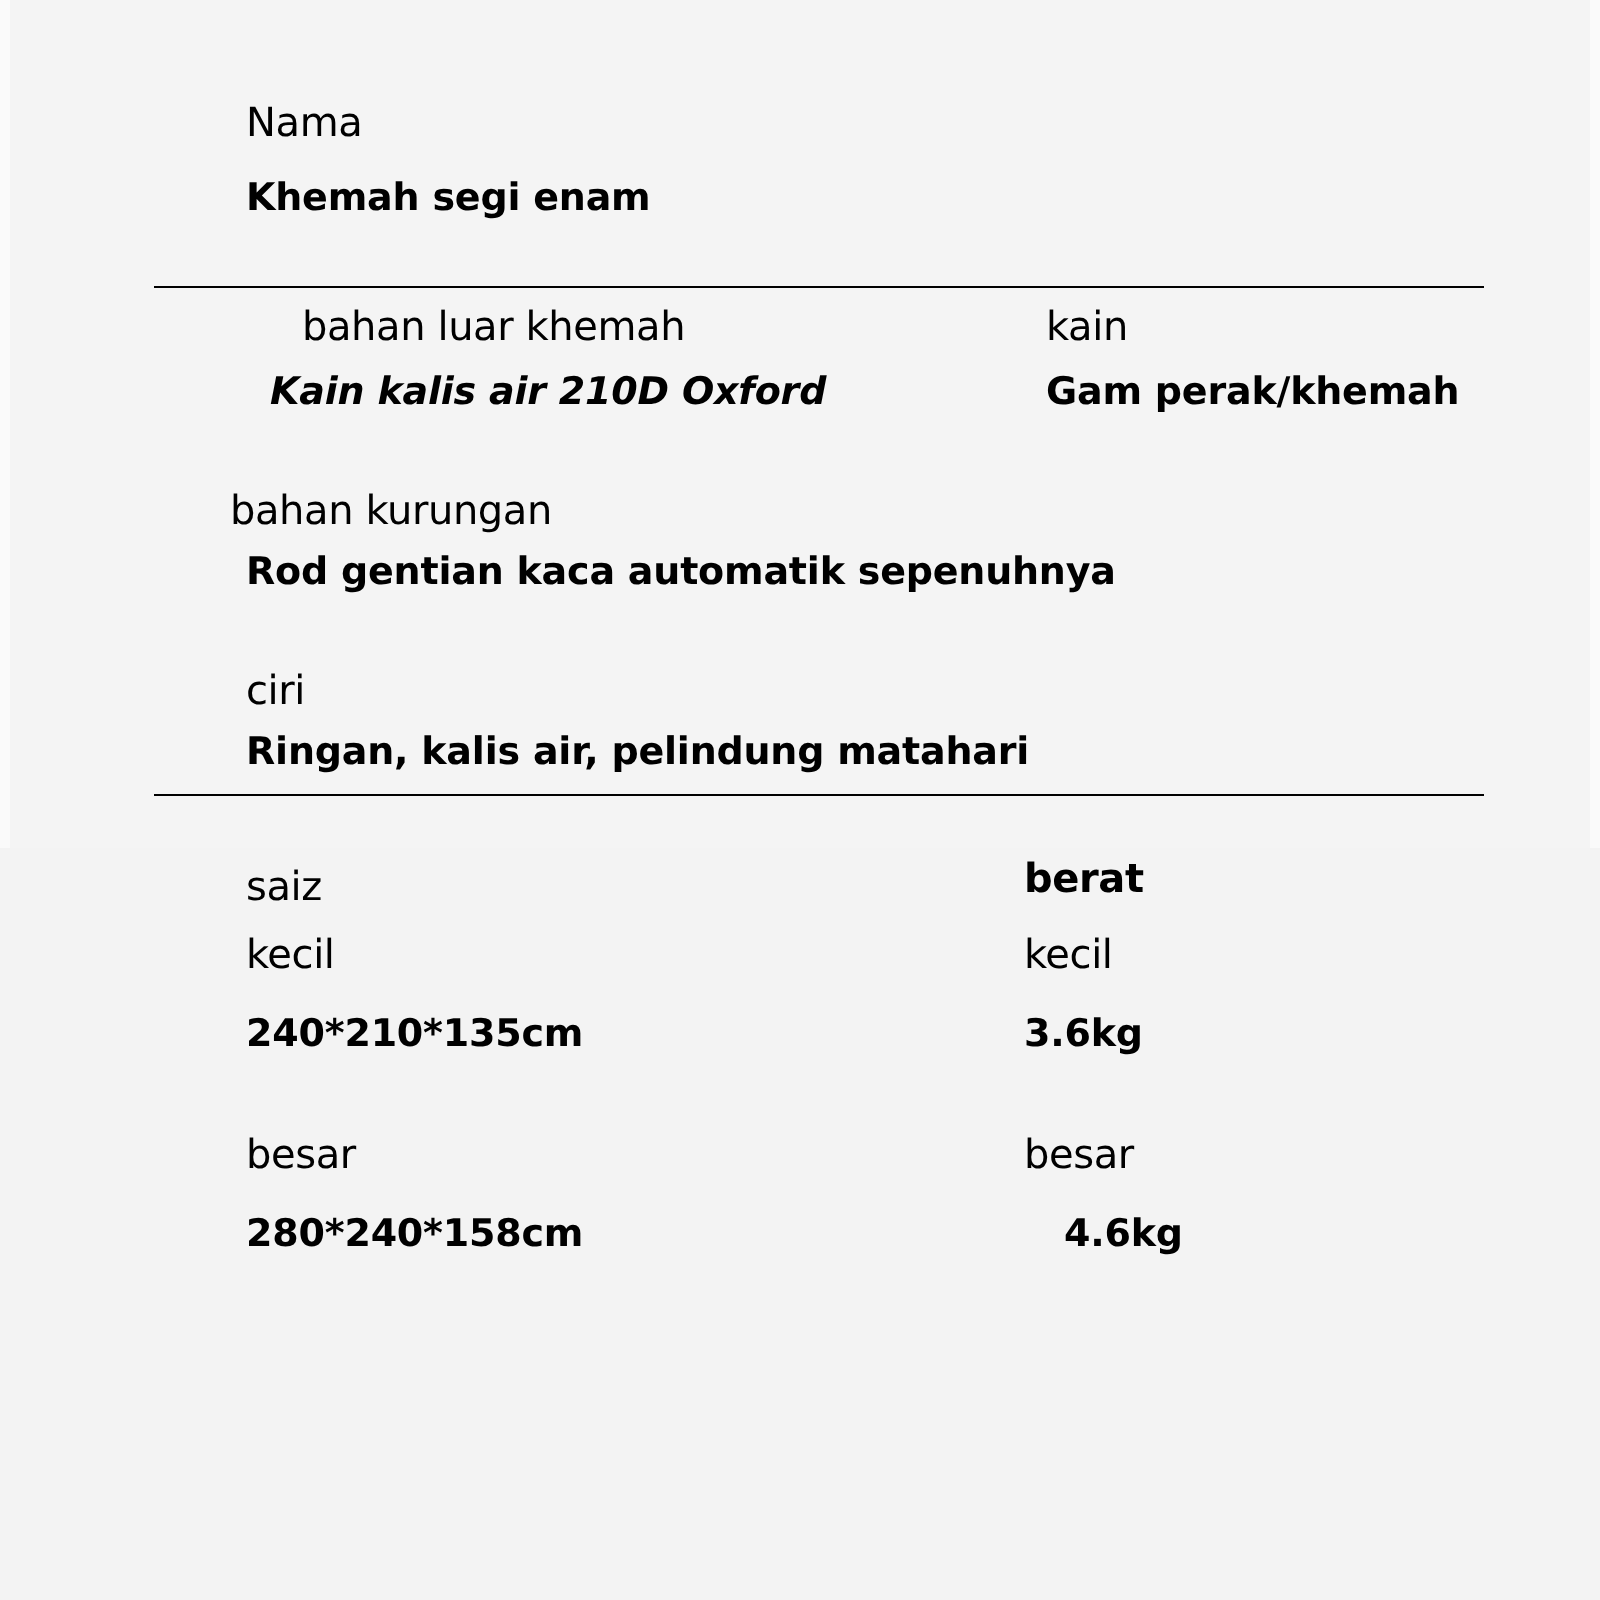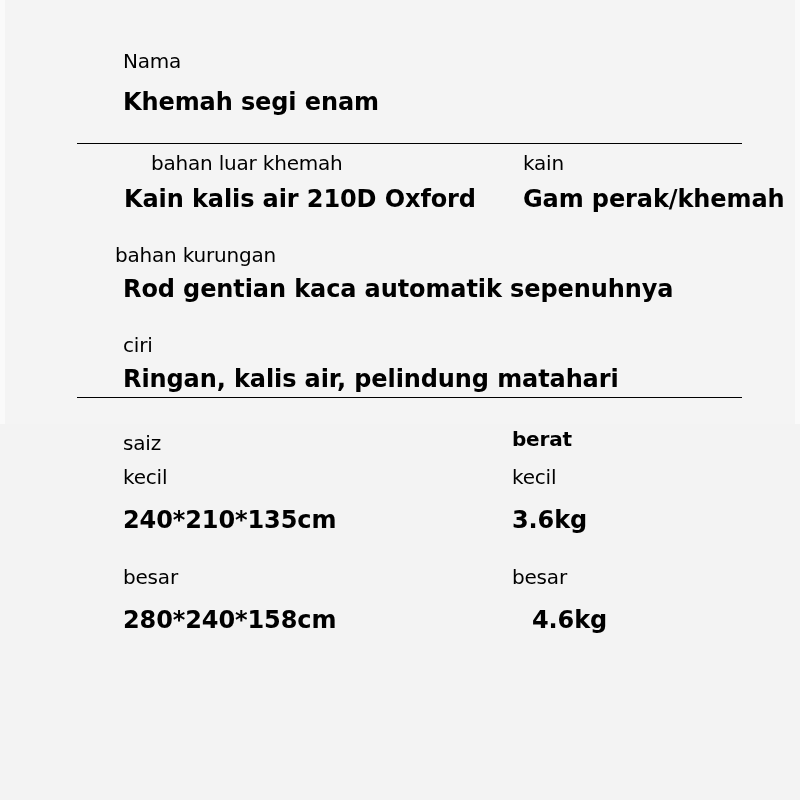--- a/index.html
+++ b/index.html
@@ -15,41 +15,41 @@
     .top-panel {
       position: absolute; left: 5px; top: 0; width: 790px; height: 424px;
       background: #f4f4f4;
     }
     .bottom-panel {
       position: absolute; left: 0; top: 424px; width: 800px; height: 376px;
       background: #f3f3f3;
     }
     .t { position: absolute; white-space: nowrap; }
     .label { font-size: 20px; font-weight: normal; letter-spacing: -0.2px; }
-    .value { font-size: 24px; font-weight: bold; letter-spacing: -0.1px; }
+    .value { font-size: 19px; font-weight: bold; letter-spacing: -0.1px; }
     .divider {
       position: absolute; left: 77px; width: 665px; height: 1px; background: #000;
     }
   </style>
 </head>
 <body>
 
 <div class="frame-strip strip-left"></div>
 <div class="frame-strip strip-right"></div>
 
 <div class="top-panel"></div>
 <div class="bottom-panel"></div>
 
 <div class="t label" style="left:123px; top:49px;">Nama</div>
 <div class="t value" style="left:123px; top:88px;">Khemah segi enam</div>
 
 <div class="divider" style="top:143px;"></div>
 
 <div class="t label" style="left:123px; top:151px;margin-left:28px;">bahan luar khemah</div>
-<div class="t value" style="left:124px; top:185px;">Kain kalis air 210D Oxford</div>
+<div class="t value" style="left:135px; top:185px;font-style:italic;">Kain kalis air 210D Oxford</div>
 
 <div class="t label" style="left:523px; top:151px;">kain</div>
 <div class="t value" style="left:523px; top:185px;">Gam perak/khemah</div>
 
 <div class="t label" style="left:115px; top:243px;">bahan kurungan</div>
 <div class="t value" style="left:123px; top:275px;text-align:center;">Rod gentian kaca automatik sepenuhnya</div>
 
 <div class="t label" style="left:123px; top:333px;">ciri</div>
 <div class="t value" style="left:123px; top:365px;">Ringan, kalis air, pelindung matahari</div>
 

